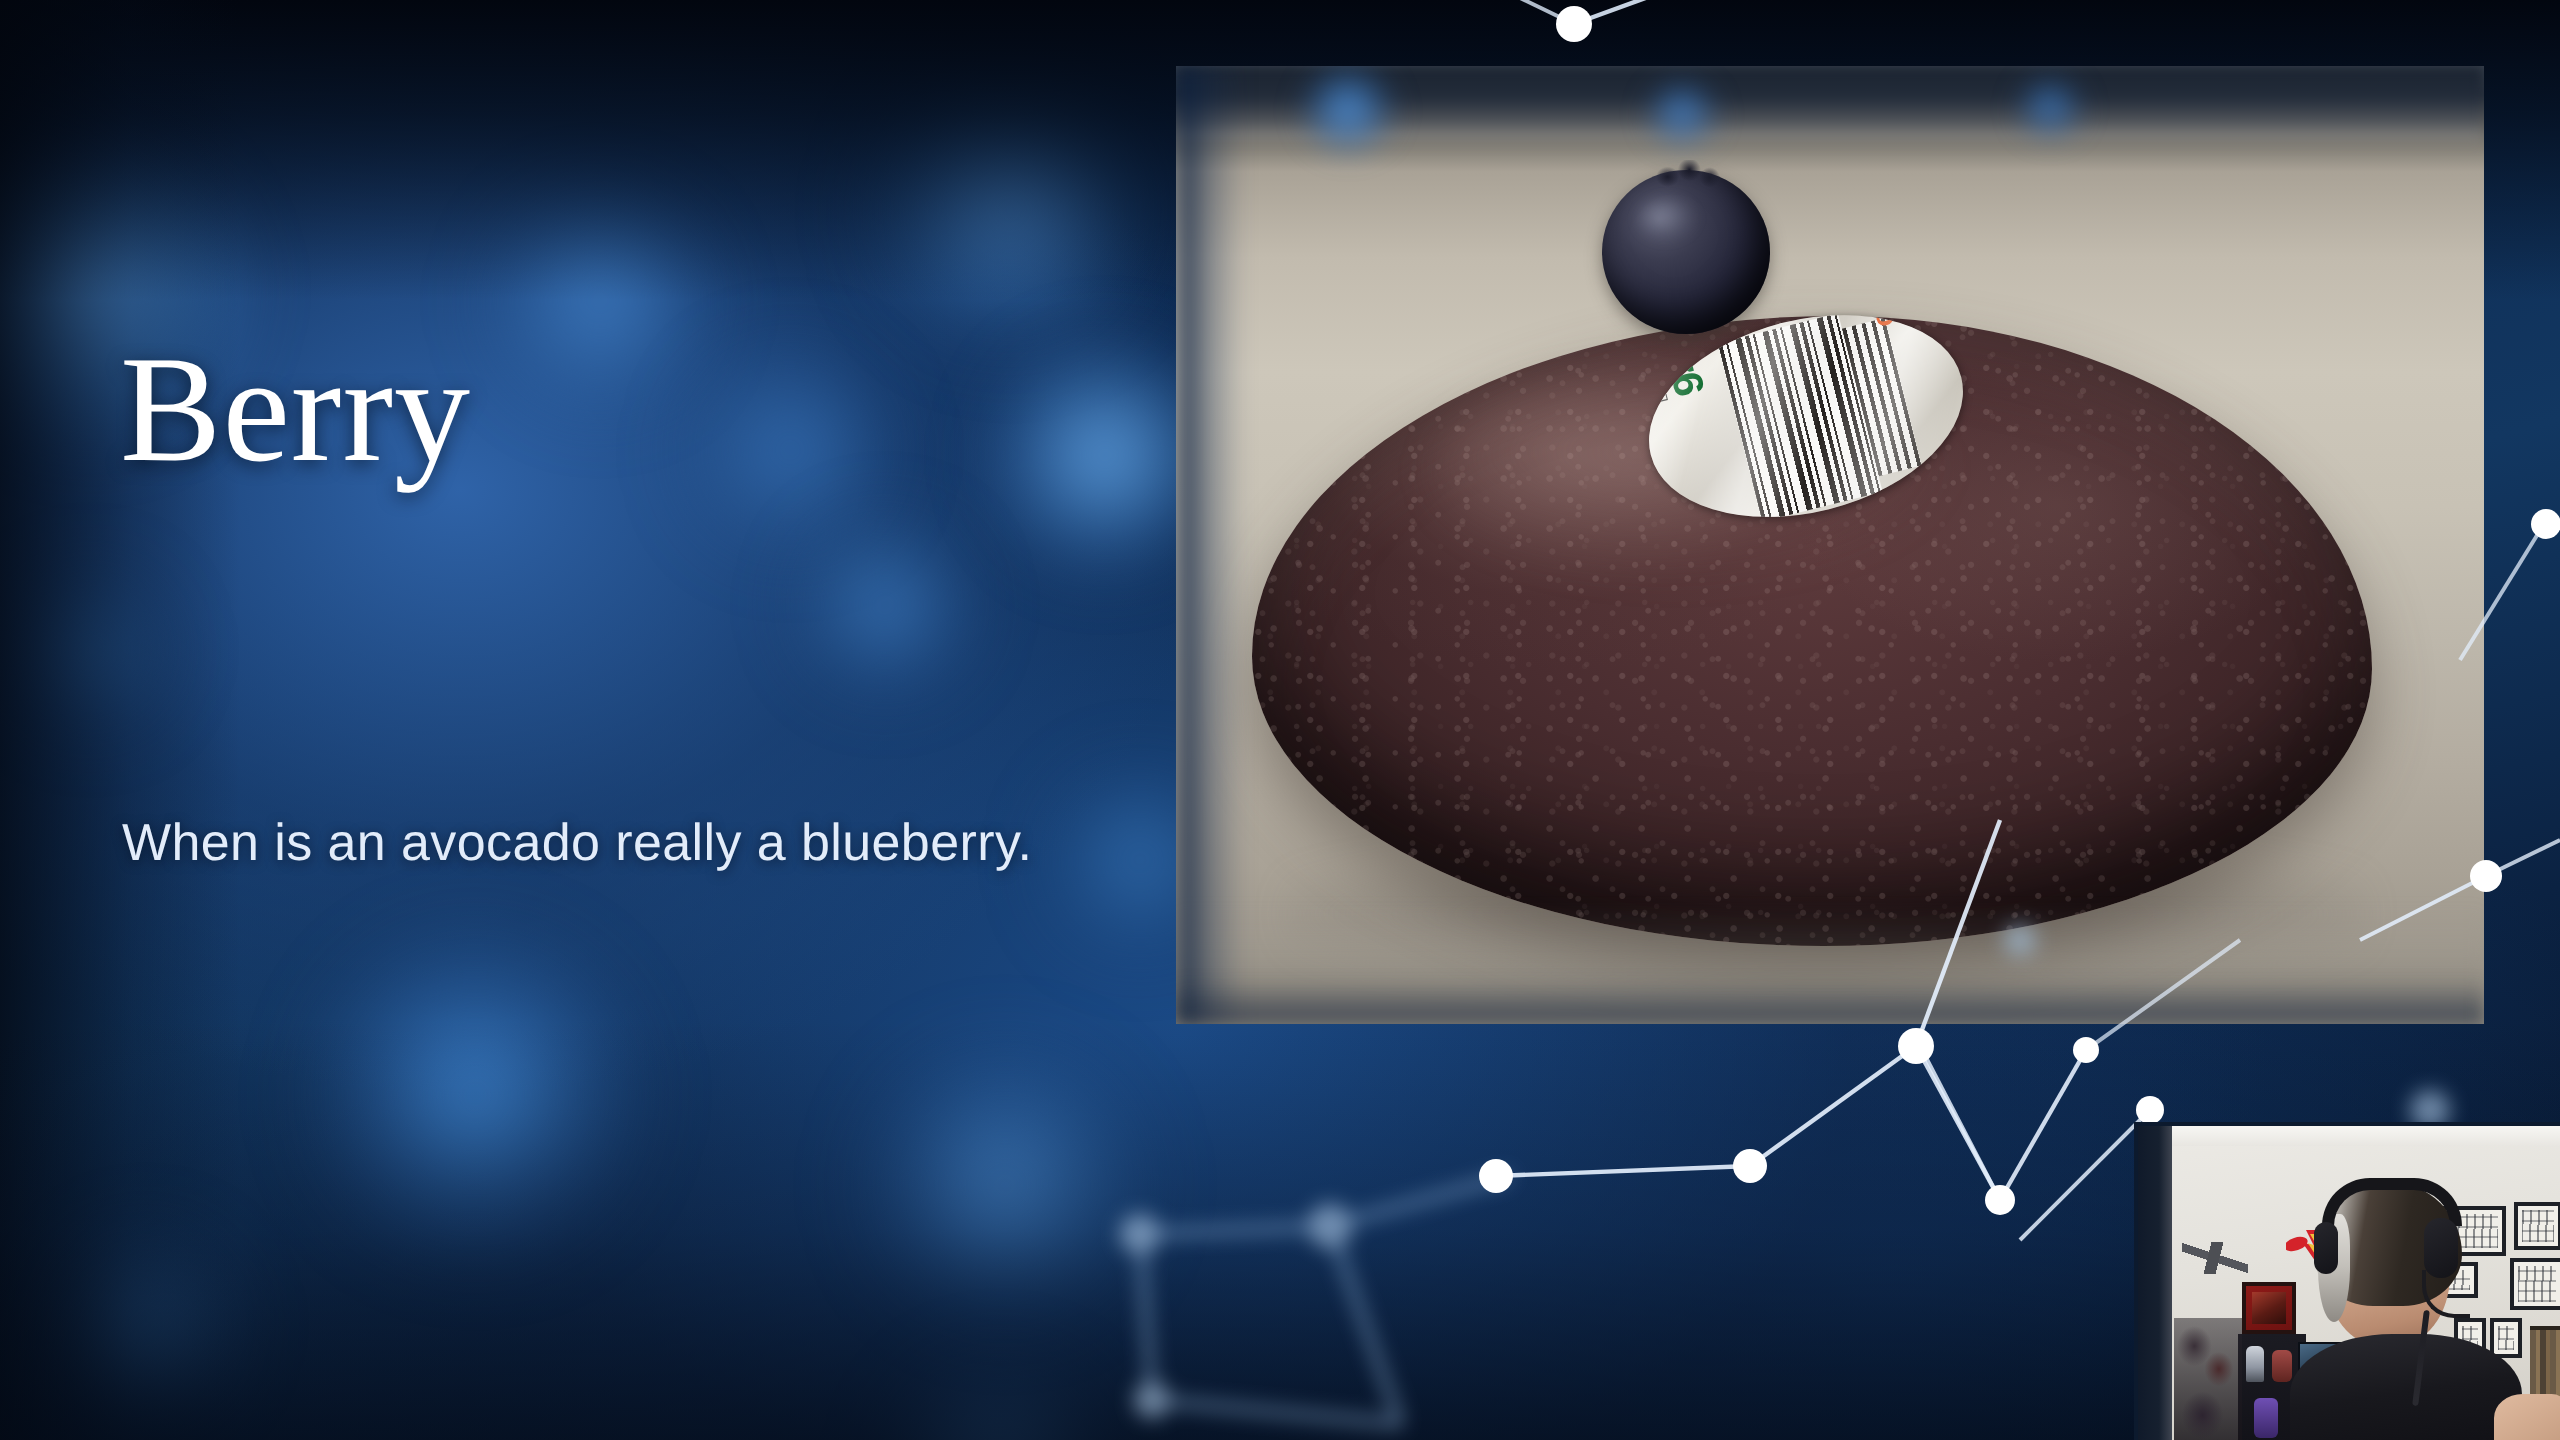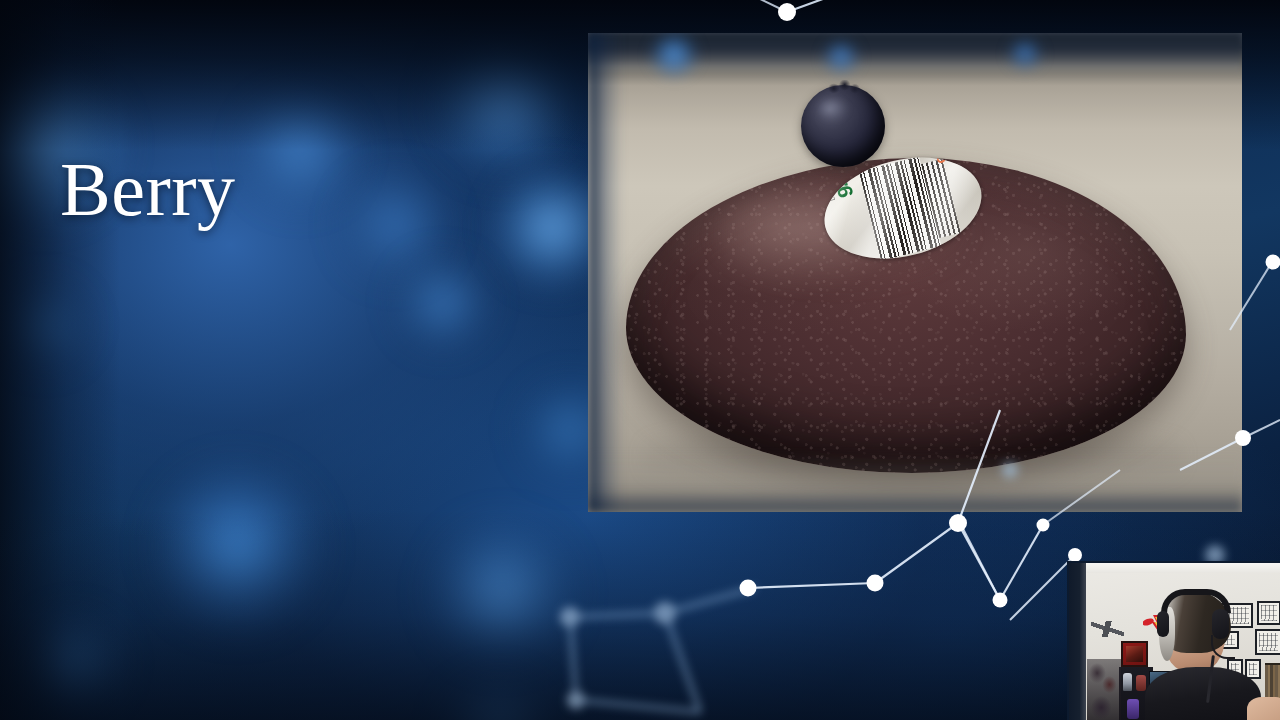--- a/index.html
+++ b/index.html
@@ -233,21 +233,21 @@
     filter: blur(4px);
   }
 
   
   #network { position:absolute; inset:0; pointer-events:none; }
 
   
   #title-block {
     position: absolute;
     left: 60px;
-    top: 152px;
+    top: 168px;
     width: 520px;
   }
   .title-line {
     font-family: "Liberation Serif", "DejaVu Serif", serif;
     font-size: 76px;
     line-height: 0.99;
     color: #ffffff;
     font-weight: normal;
     letter-spacing: 0.5px;
     text-shadow: 0 2px 9px rgba(2,10,24,0.65);
@@ -566,20 +566,21 @@
 
       <line x1="1272" y1="262" x2="1230" y2="330" stroke="#e3eefc" stroke-width="2" opacity="0.75"></line>
       <circle cx="1273" cy="262" r="7.5" fill="#ffffff"></circle>
     </g>
   </svg>
 
   <div id="title-block">
     <div class="title-line">Berry</div>
   </div>
 
+  <div id="subtitle">When is an avocado really a blueberry.</div>
 
   <div id="webcam">
     <div class="wc-wall"></div>
     <div class="wc-ceiling"></div>
     <div class="wc-leftdark"></div>
 
     <div class="wc-obj wc-plane"></div>
 
     <svg class="wc-obj wc-ww" viewBox="0 0 34 23">
       <path d="M17 2 L24 2 L20 10 L26 8 L17 21 L8 8 L14 10 L10 2 Z" fill="#d4232a"></path>

